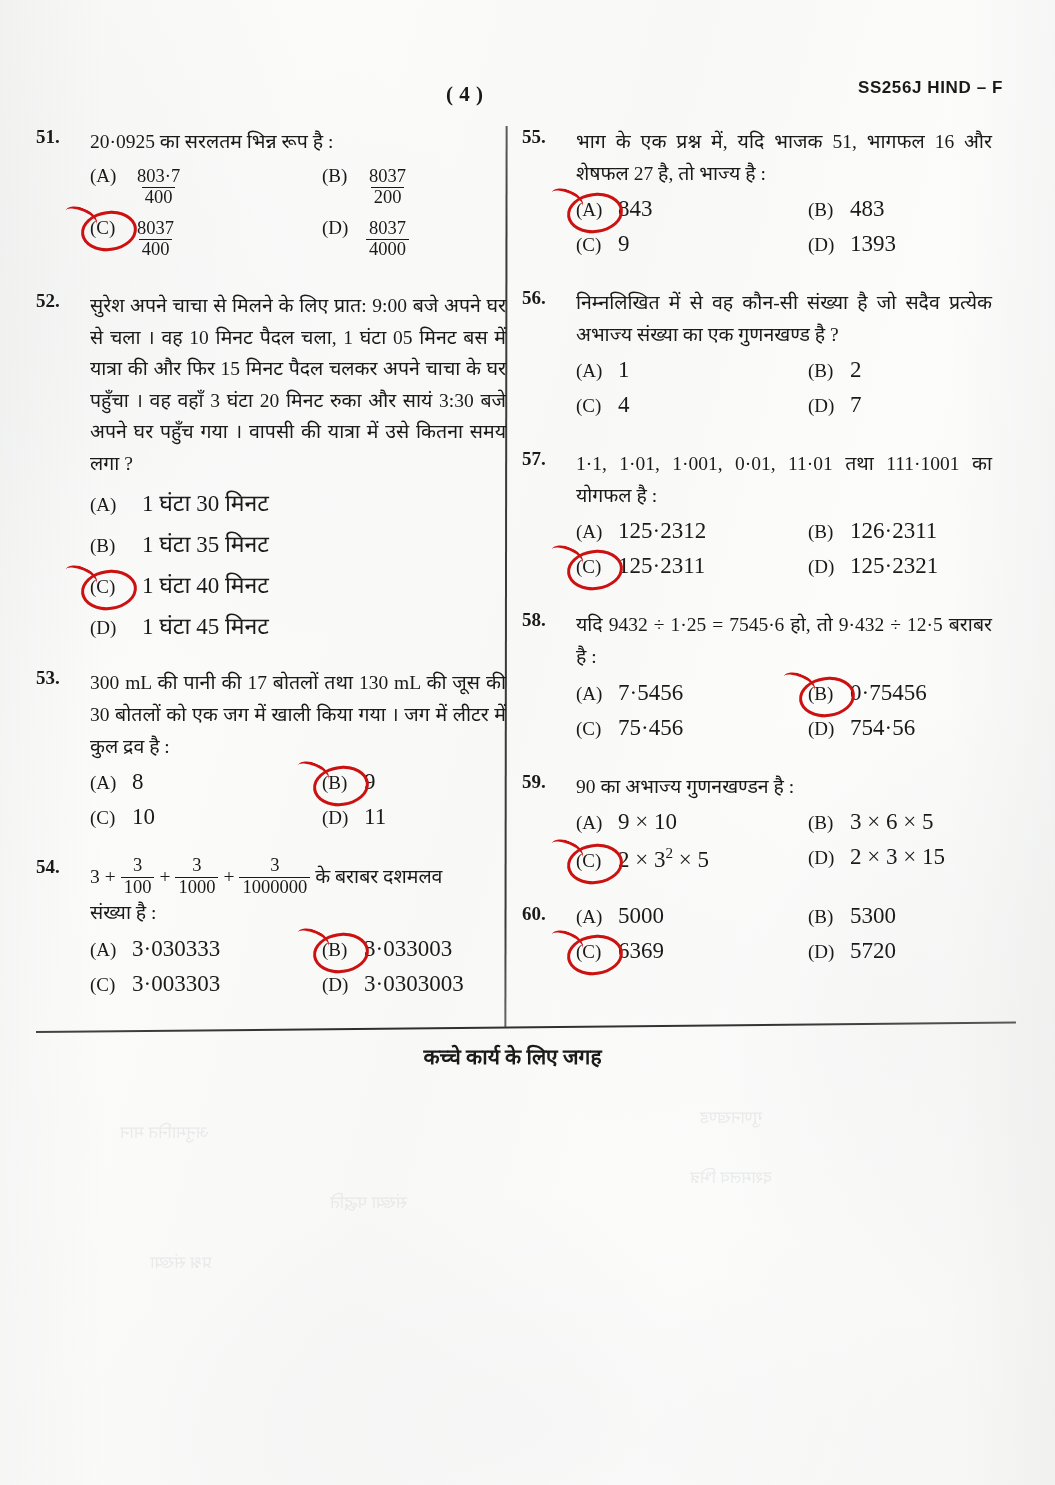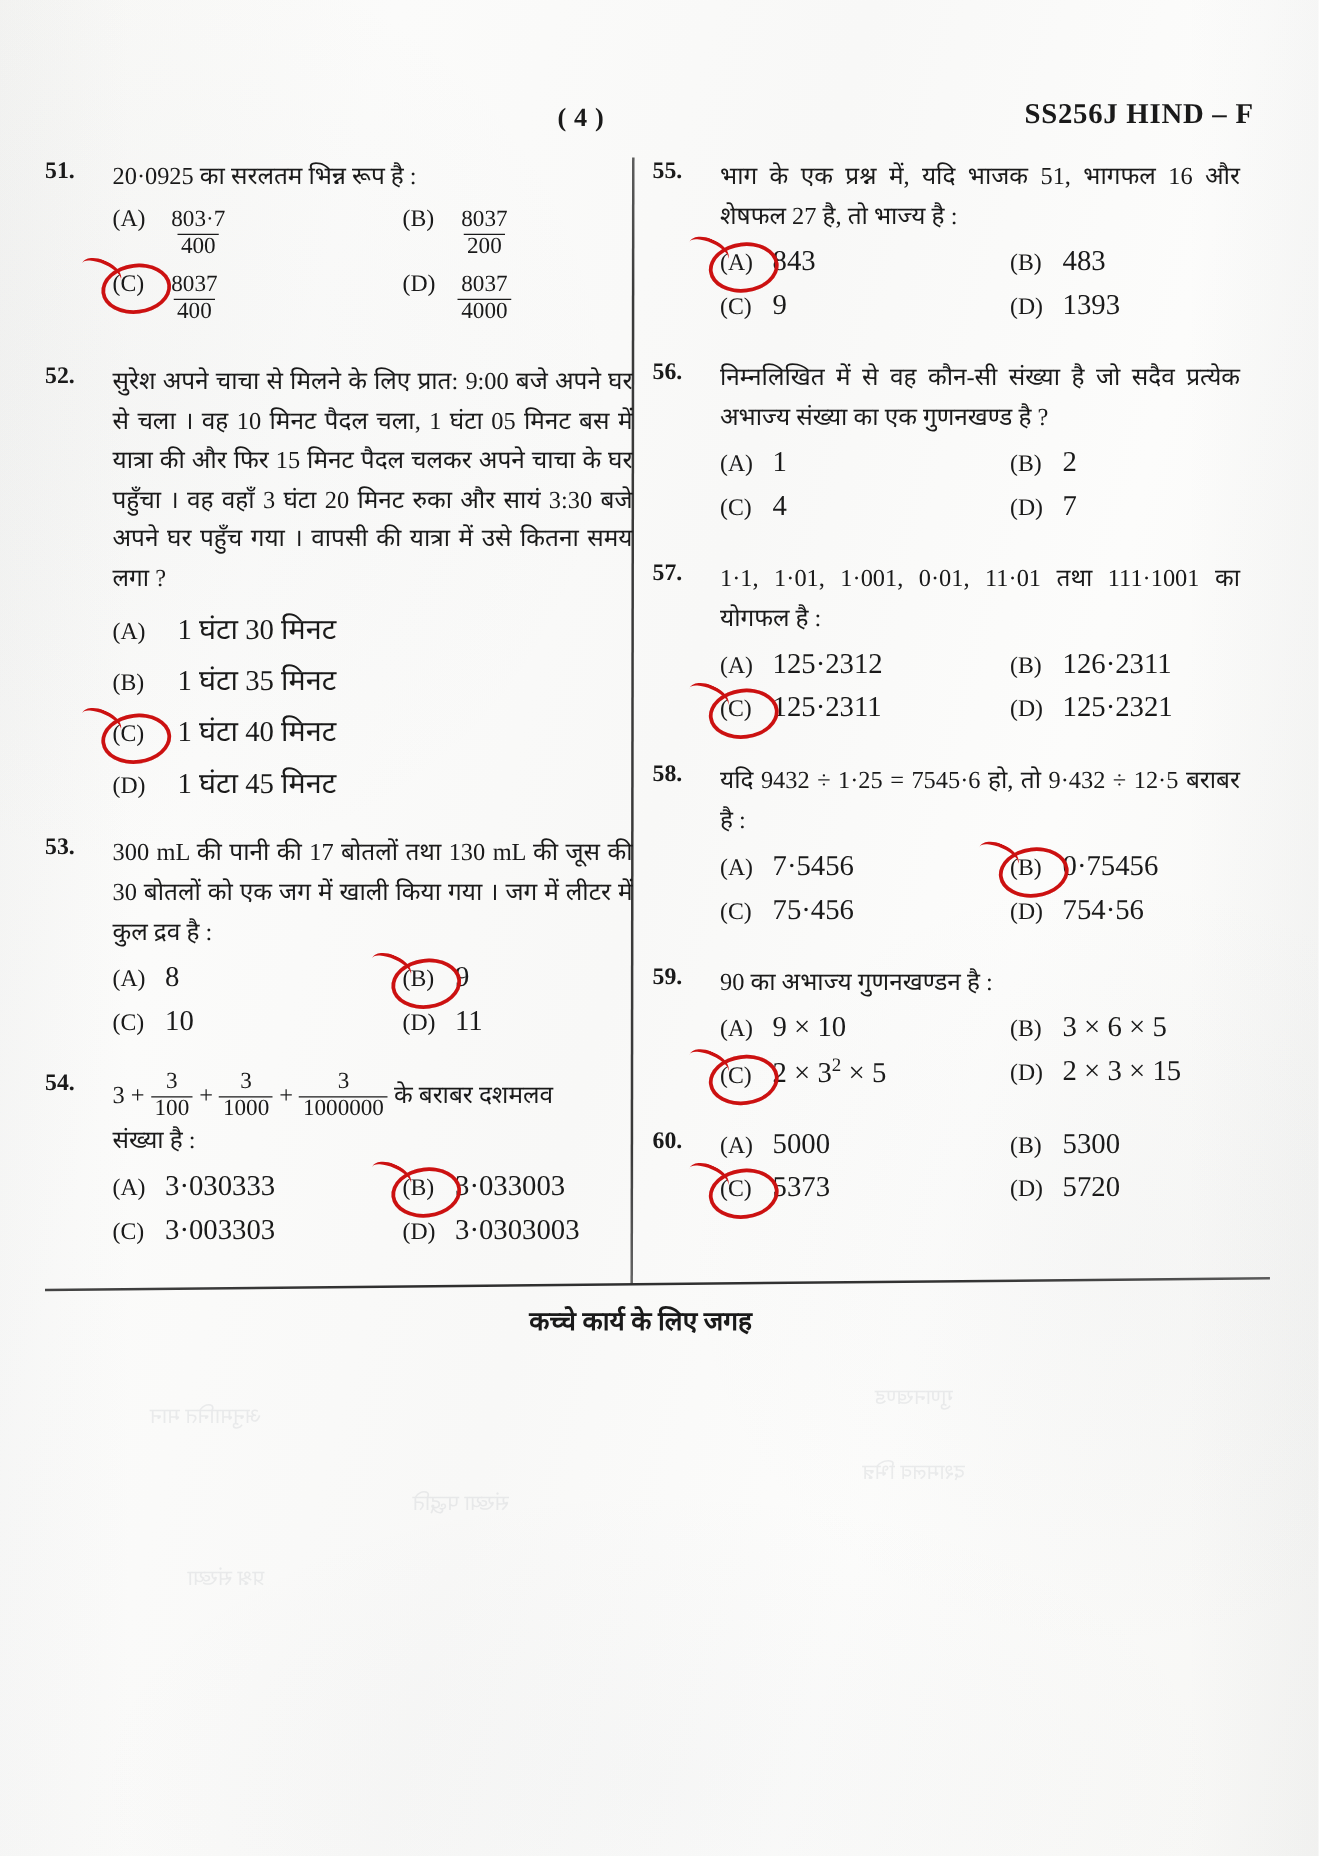--- a/index.html
+++ b/index.html
@@ -29,22 +29,22 @@
 
   
   .hdr{position:absolute;top:82px;left:0;width:1055px;height:34px;}
   .pageno{
     position:absolute;left:446px;top:0;
     font-size:21px;font-weight:700;letter-spacing:.5px;
     font-family:"Liberation Serif",serif;
   }
   .code{
     position:absolute;right:52px;top:-4px;
-    font-size:23px;font-weight:700;letter-spacing:.6px;
-    font-family:Liberation Serif, serif;
+    font-size:17px;font-weight:700;letter-spacing:.6px;
+    font-family:Liberation Sans, sans-serif;
     text-align:center;
   }
 
   
   .vdiv{
     position:absolute;left:505px;top:126px;width:2px;height:902px;
     background:linear-gradient(180deg,#5d5d5d,#3a3a3a 12%,#3a3a3a 88%,#666);
     transform:rotate(.08deg);
   }
   .hrule{
@@ -393,21 +393,21 @@
             <div class="opt">
               <span class="lbl">(A)</span>
               <span class="val">5000</span>
             </div>
             <div class="opt">
               <span class="lbl">(B)</span>
               <span class="val">5300</span>
             </div>
             <div class="opt">
               <span class="lbl">(C)<span class="tail" style="left: -26px; top: -9px; width: 34px; height: 16px; transform: rotate(24deg);"></span><span class="ring r1"></span></span>
-              <span class="val">5373</span>
+              <span class="val">6369</span>
             </div>
             <div class="opt">
               <span class="lbl">(D)</span>
               <span class="val">5720</span>
             </div>
           </div>
         </div>
       </div>
     </div>
 

